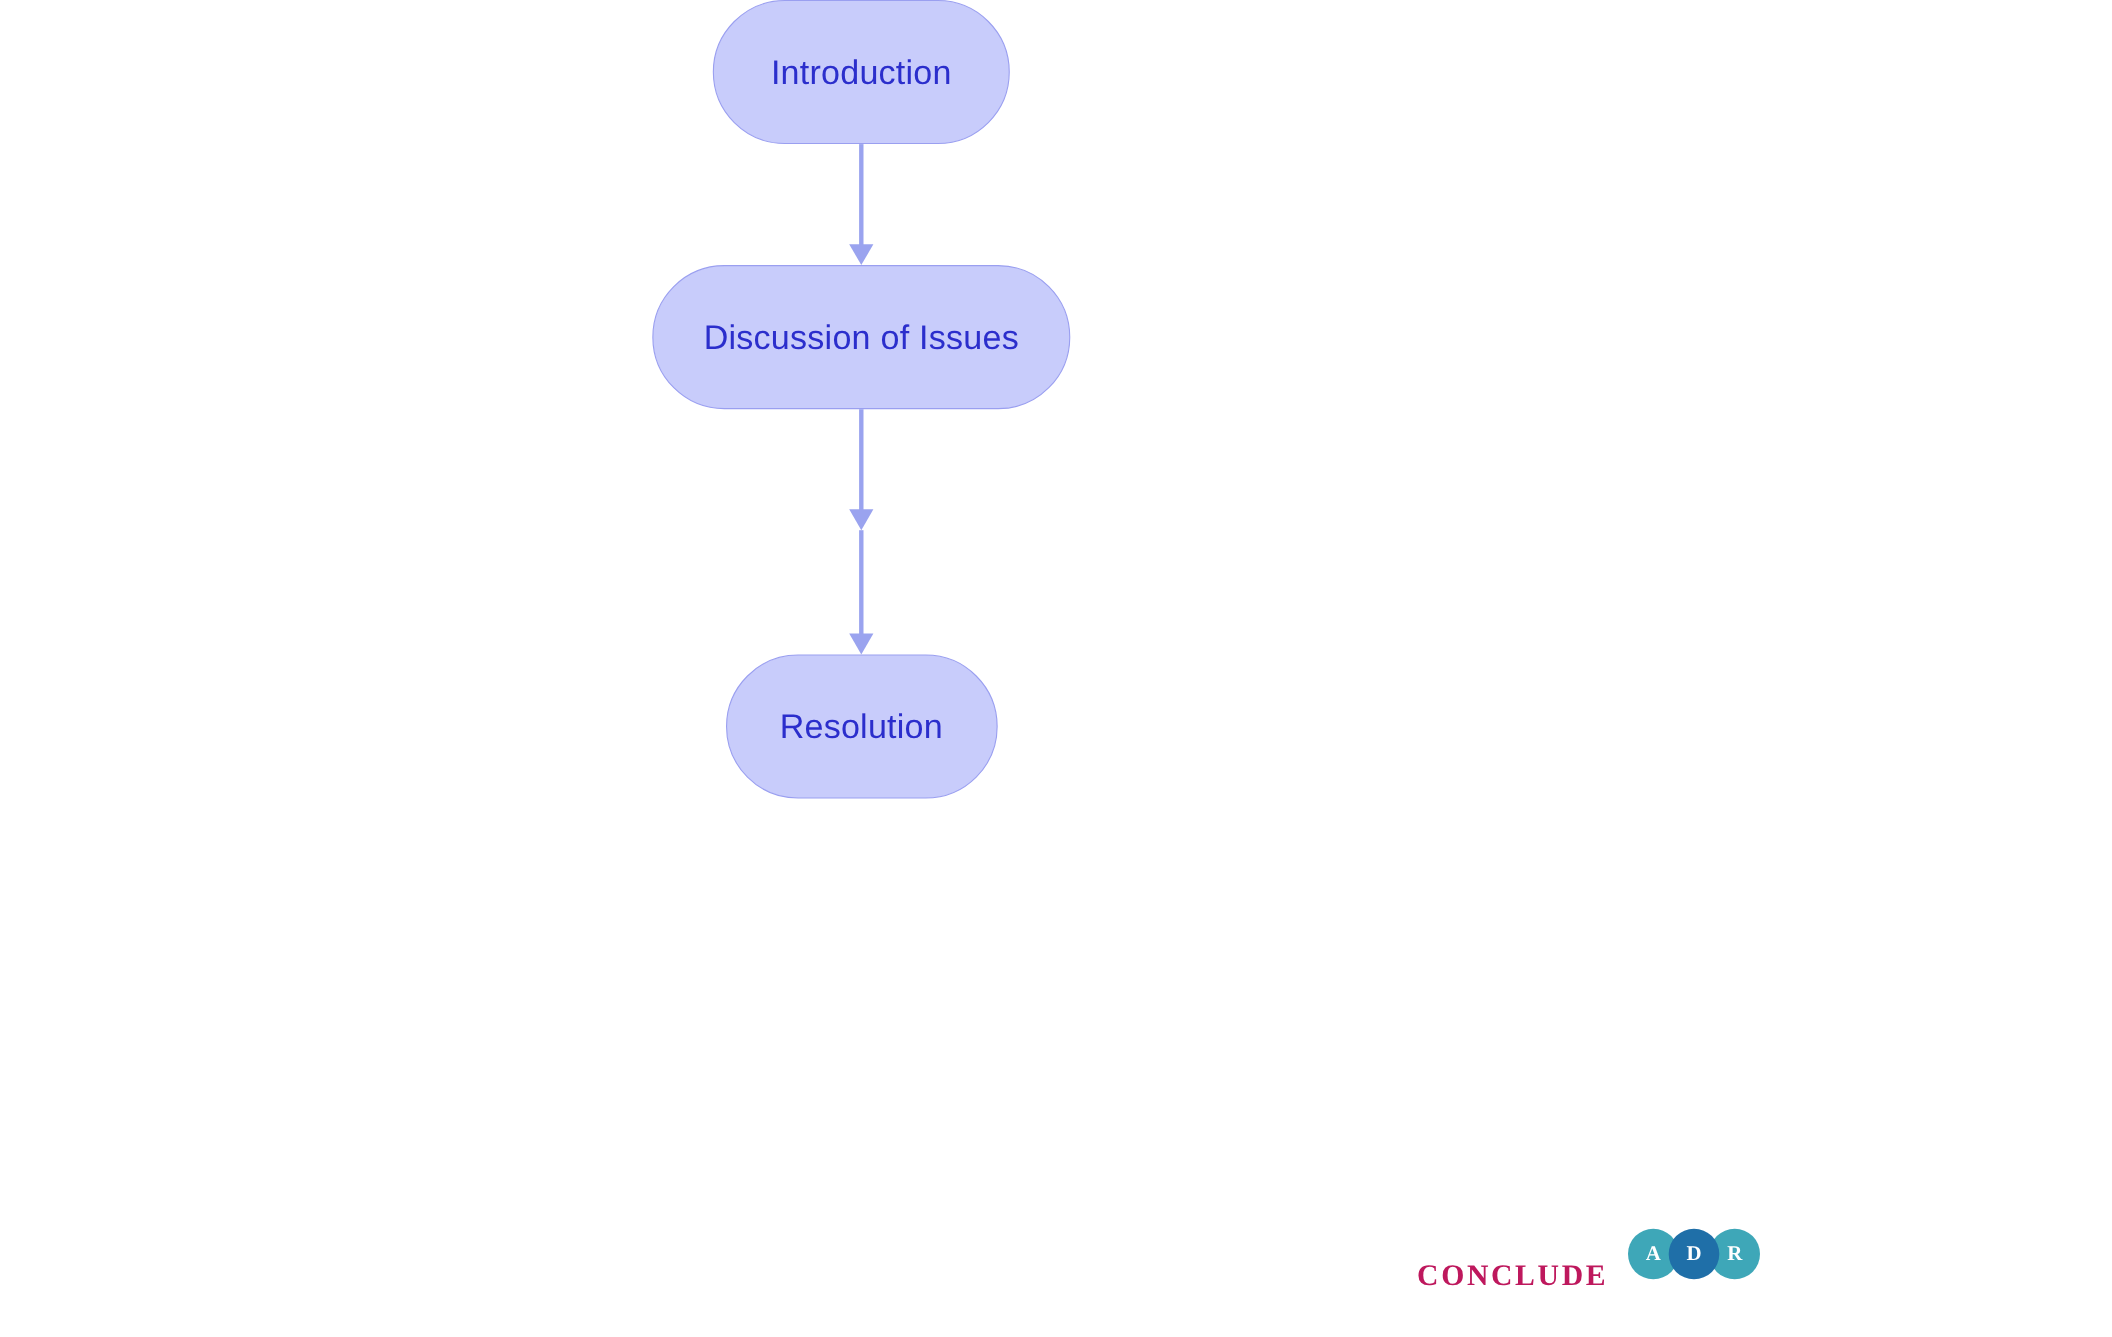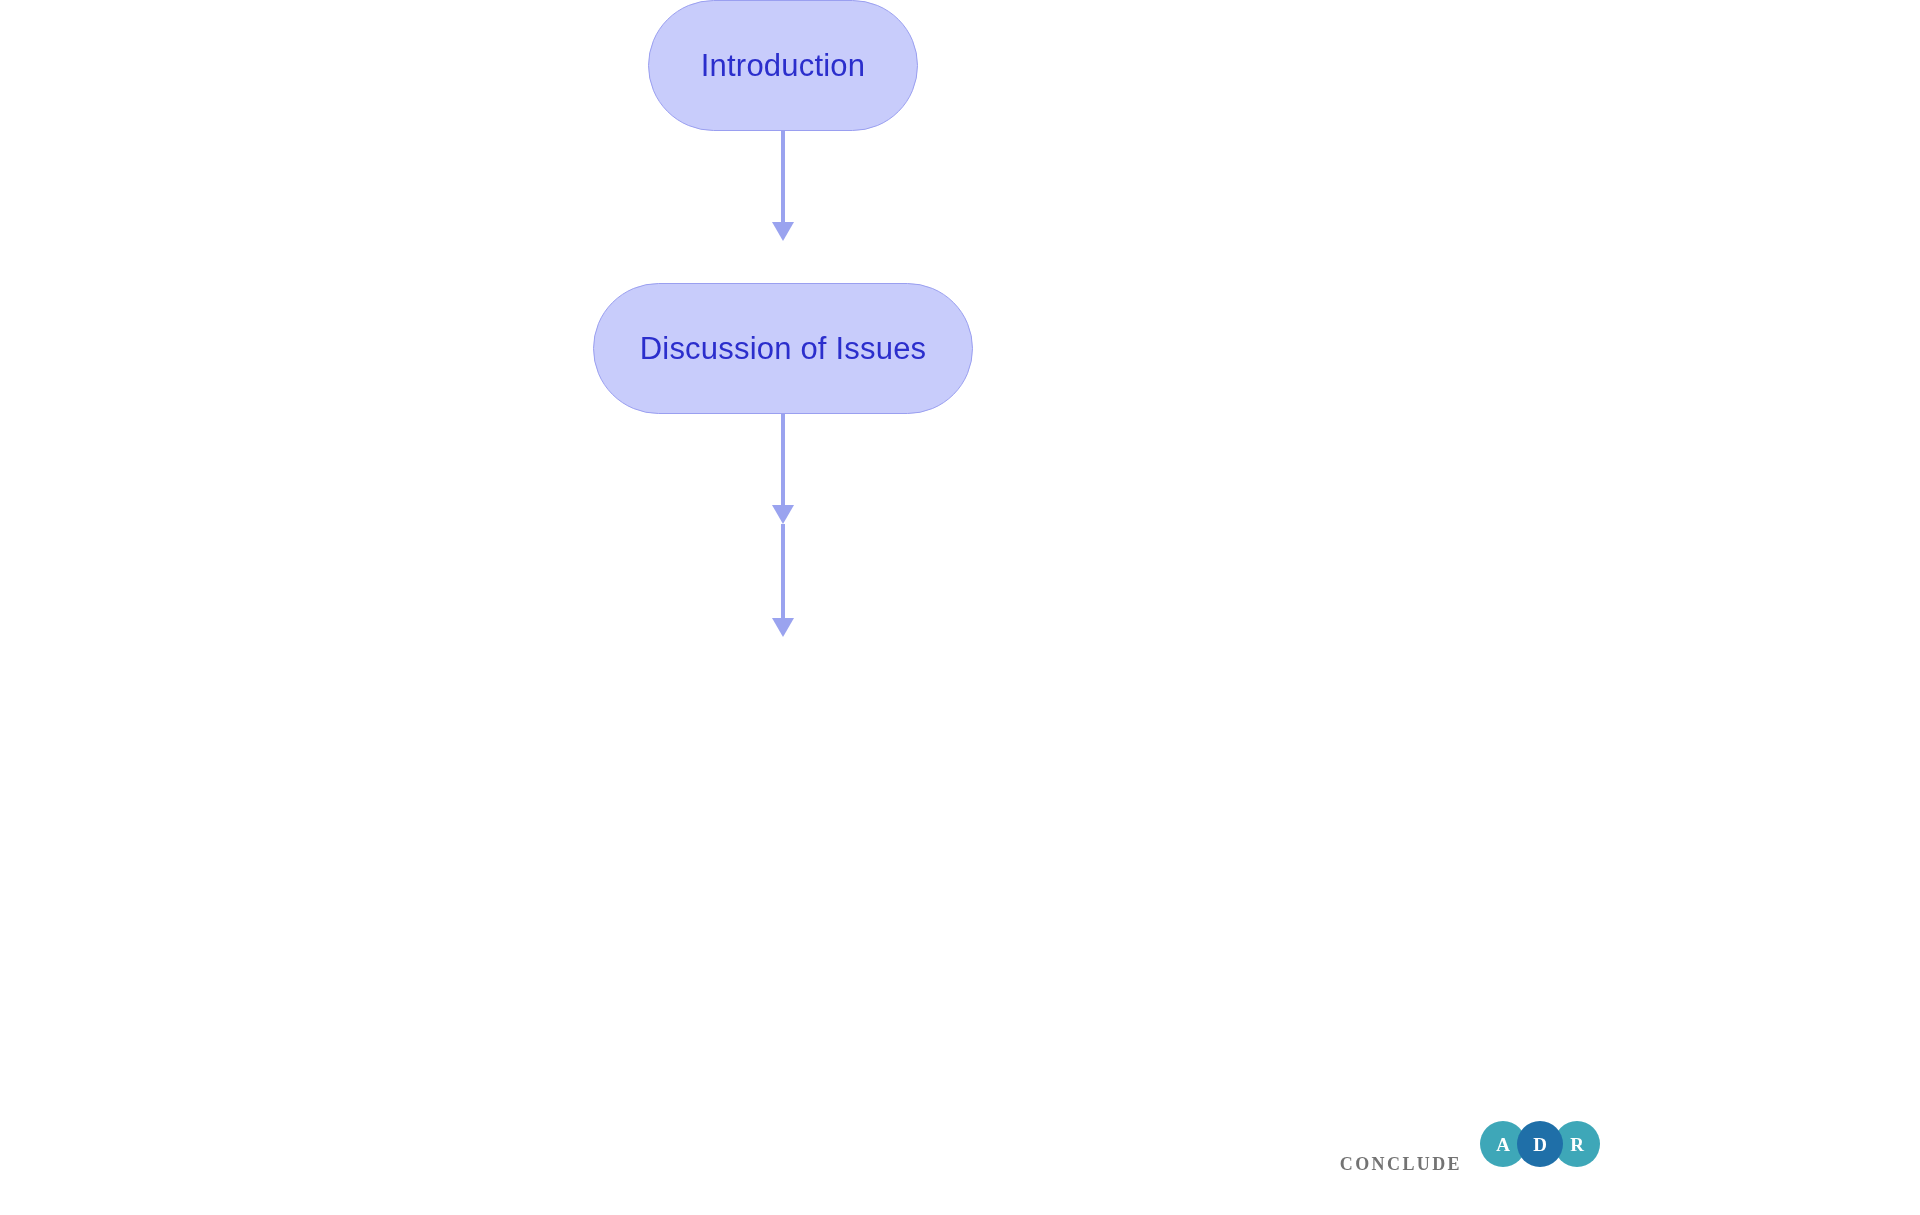--- a/index.html
+++ b/index.html
@@ -53,21 +53,21 @@
     height: 131px;
     padding: 0 46px;
   }
 
   .node-label {
     display: block;
   }
 
   
   .node.n0 { min-width: 270px; }
-  .node.n1 { min-width: 380px; margin-top: 42px; }
+  .node.n1 { min-width: 380px; }
   .node.n2 { min-width: 261px; }
   .node.n3 { min-width: 247px; }
 
   
   .connector {
     position: relative;
     width: 24px;
     display: flex;
     flex-direction: column;
     align-items: center;
@@ -95,23 +95,23 @@
     position: absolute;
     right: 48px;
     bottom: 42px;
     display: flex;
     align-items: center;
     gap: 18px;
   }
   .logo-wordmark {
     font-family: "Liberation Serif", serif;
     font-weight: 700;
-    font-size: 18px;
+    font-size: 27px;
     letter-spacing: 2.4px;
-    color: #737373;
+    color: #be185d;
     line-height: 1;
     margin-top: 40px;
   }
   .logo-circles {
     position: relative;
     display: flex;
     align-items: center;
     height: 46px;
   }
   .logo-circle {
@@ -155,20 +155,23 @@
       <div class="shaft"></div>
       <div class="head"></div>
     </div>
 
 
     <div class="connector c2">
       <div class="shaft"></div>
       <div class="head"></div>
     </div>
 
+    <div class="node n3">
+      <span class="node-label">Resolution</span>
+    </div>
 
   </div>
 
   <div class="logo">
     <span class="logo-wordmark">CONCLUDE</span>
     <span class="logo-circles">
       <span class="logo-circle a">A</span>
       <span class="logo-circle d">D</span>
       <span class="logo-circle r">R</span>
     </span>

